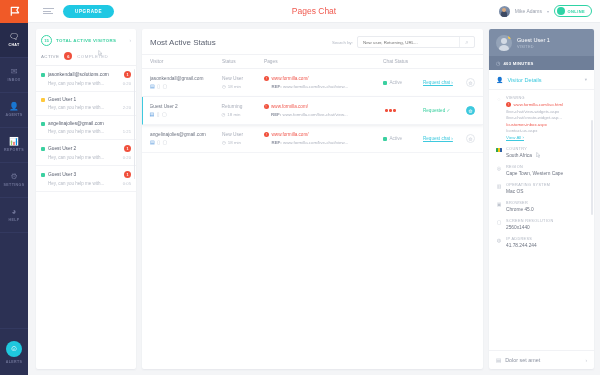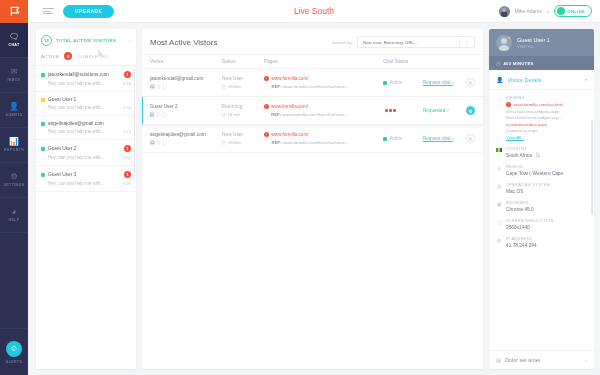--- a/index.html
+++ b/index.html
@@ -194,21 +194,21 @@
 
   <div class="main">
 
     <div class="topbar">
       <div class="hamburger">
           <i></i>
           <i></i>
           <i></i>
         </div>
       <button class="upgrade-btn">UPGRADE</button>
-      <div class="topbar-title">Live South</div>
+      <div class="topbar-title">Pages Chat</div>
       <div class="topbar-right">
         <div class="avatar"></div>
         <span class="uname">Mike Adams</span>
         <span class="caret">▾</span>
         <div class="online-pill">
           <span class="online-dot"></span>
           <span class="online-tx">ONLINE</span>
         </div>
       </div>
     </div>
@@ -279,21 +279,21 @@
               <span class="ci-msg">Hey, can you help me with...</span>
               <span class="ci-time">0:05</span>
             </div>
           </div>
           <div class="conv-scroll"></div>
         </div>
       </div>
 
       <div class="tablecol">
         <div class="tbl-head">
-          <div class="tbl-title">Most Active Vistors</div>
+          <div class="tbl-title">Most Active Status</div>
           <div class="search-wrap">
             <span class="search-lb">Search by:</span>
             <div class="search-box">
               <input class="search-inp" placeholder="New user, Returning, URL..." style="">
               <div class="search-btn">⌕</div>
             </div>
           </div>
         </div>
 
         <div class="tbl-colhead">

